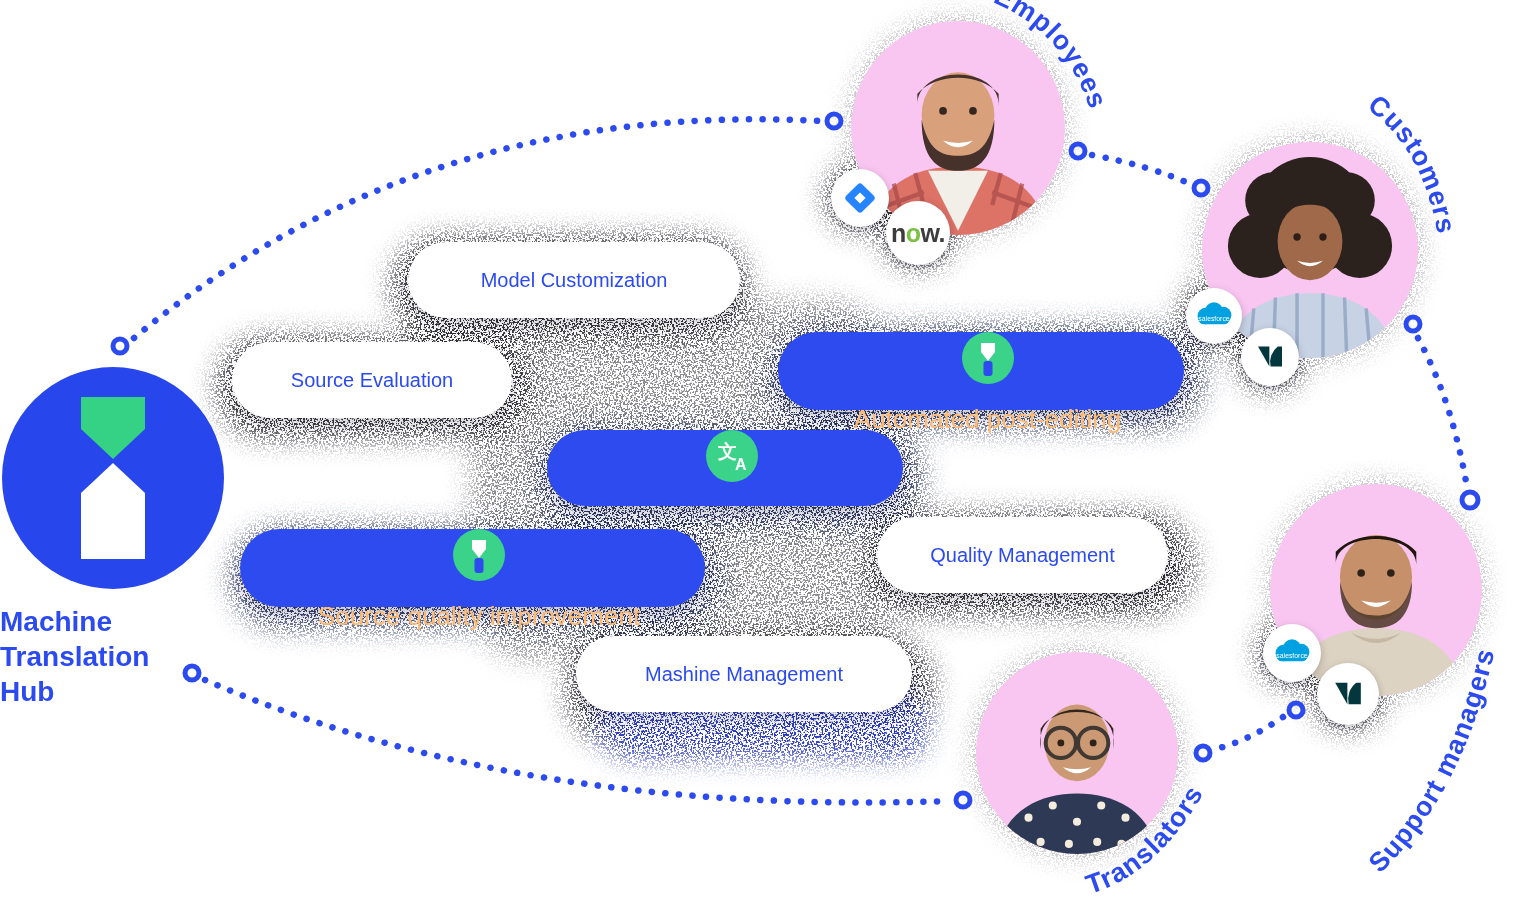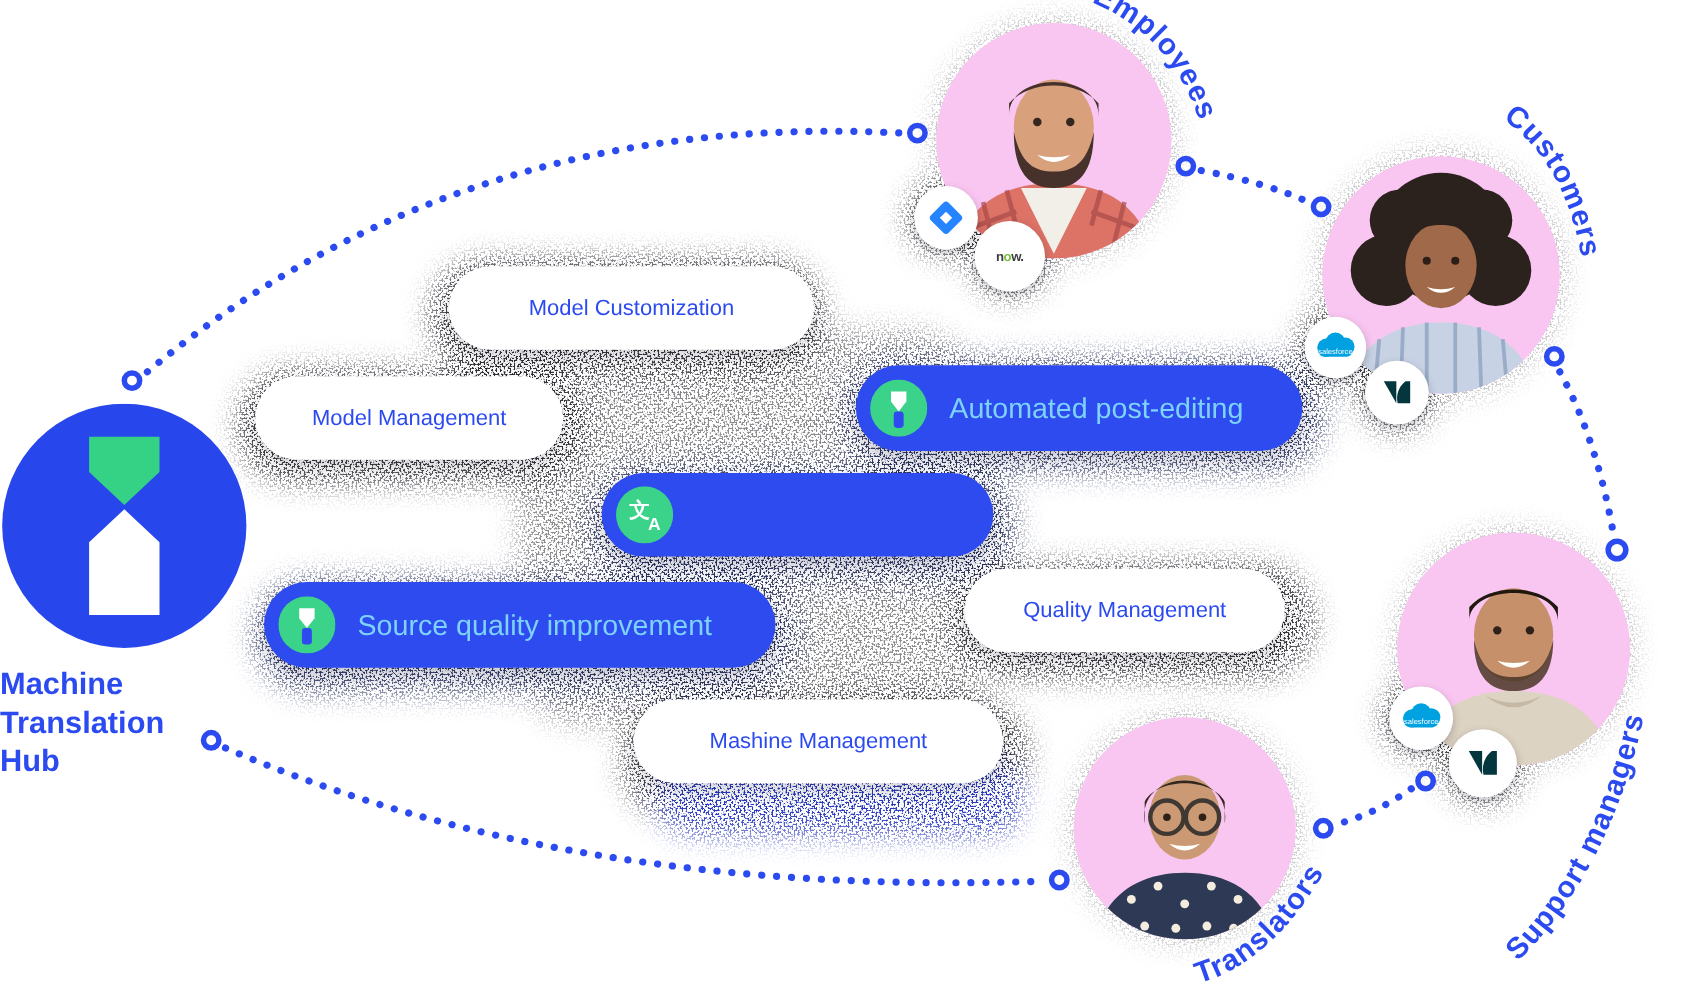--- a/index.html
+++ b/index.html
@@ -13,23 +13,24 @@
   .pill{
     position:absolute;border-radius:60px;display:flex;align-items:center;
     box-sizing:border-box;z-index:6;
   }
   .pill.white{
     background:#ffffff;color:#2b4af0;justify-content:center;
     box-shadow:0 8px 18px rgba(20,20,40,.18);
     font-size:20px;
   }
   .pill.blue{
-    background:#2d4bee;color:#7dd3fc;justify-content:flex-start;
+    background:#2d4bee;color:#fdba74;justify-content:flex-start;
     padding-left:13px;gap:20px;font-size:26px;
     box-shadow:0 8px 18px rgba(20,20,60,.25);
+    flex-direction:column;
   }
   .pill .lbl{white-space:nowrap;}
   .icon-bubble{width:52px;height:52px;flex:0 0 52px;}
   
   #hub-circle{
     left:2px;top:367px;width:222px;height:222px;border-radius:50%;
     background:#2746ec;z-index:5;display:flex;align-items:center;justify-content:center;
   }
   #hub-title{
     left:0px;top:604px;width:226px;text-align:left;z-index:5;
@@ -138,21 +139,21 @@
 </div>
 <div id="hub-title" class="abs">Machine
 Translation
 Hub</div>
 
 <div class="pill white" style="left:408px;top:242px;width:332px;height:76px;">
   <span class="lbl">Model Customization</span>
 </div>
 
 <div class="pill white" style="left:232px;top:342px;width:280px;height:76px;">
-  <span class="lbl">Model Management</span>
+  <span class="lbl">Source Evaluation</span>
 </div>
 
 <div class="pill blue" style="left:778px;top:332px;width:406px;height:78px;">
   <svg class="icon-bubble" viewBox="0 0 52 52">
     <circle cx="26" cy="26" r="26" fill="#3bd389"></circle>
     <path d="M19,11 h14 v9 l-7,9 l-7,-9 Z" fill="#ffffff"></path>
     <rect x="21.5" y="29" width="9" height="15" rx="3" fill="#2d4bee"></rect>
   </svg>
   <span class="lbl">Automated post-editing</span>
 </div>
@@ -270,21 +271,21 @@
 <div class="badge" style="left:831px;top:169px;width:58px;height:58px;">
   <svg width="34" height="34" viewBox="0 0 30 30">
     <g transform="rotate(45 15 15)">
       <rect x="5" y="5" width="20" height="20" rx="3" fill="#2684ff"></rect>
       <rect x="11.5" y="11.5" width="7" height="7" fill="#ffffff"></rect>
     </g>
   </svg>
 </div>
 
 <div class="badge" style="left:886px;top:201px;width:64px;height:64px;">
-  <span class="sn-text" style="font-size:12px;">
+  <span class="sn-text" style="font-size:25px;">
     <span class="sn-dark">n</span><span class="sn-green">o</span><span class="sn-dark">w.</span>
   </span>
 </div>
 
 <div class="badge" style="left:1186px;top:288px;width:56px;height:56px;">
   <svg width="44" height="32" viewBox="0 0 48 34">
     <g fill="#00a1e0">
       <circle cx="15" cy="17" r="9"></circle>
         <circle cx="24" cy="12" r="10"></circle>
         <circle cx="34" cy="16" r="9"></circle>

